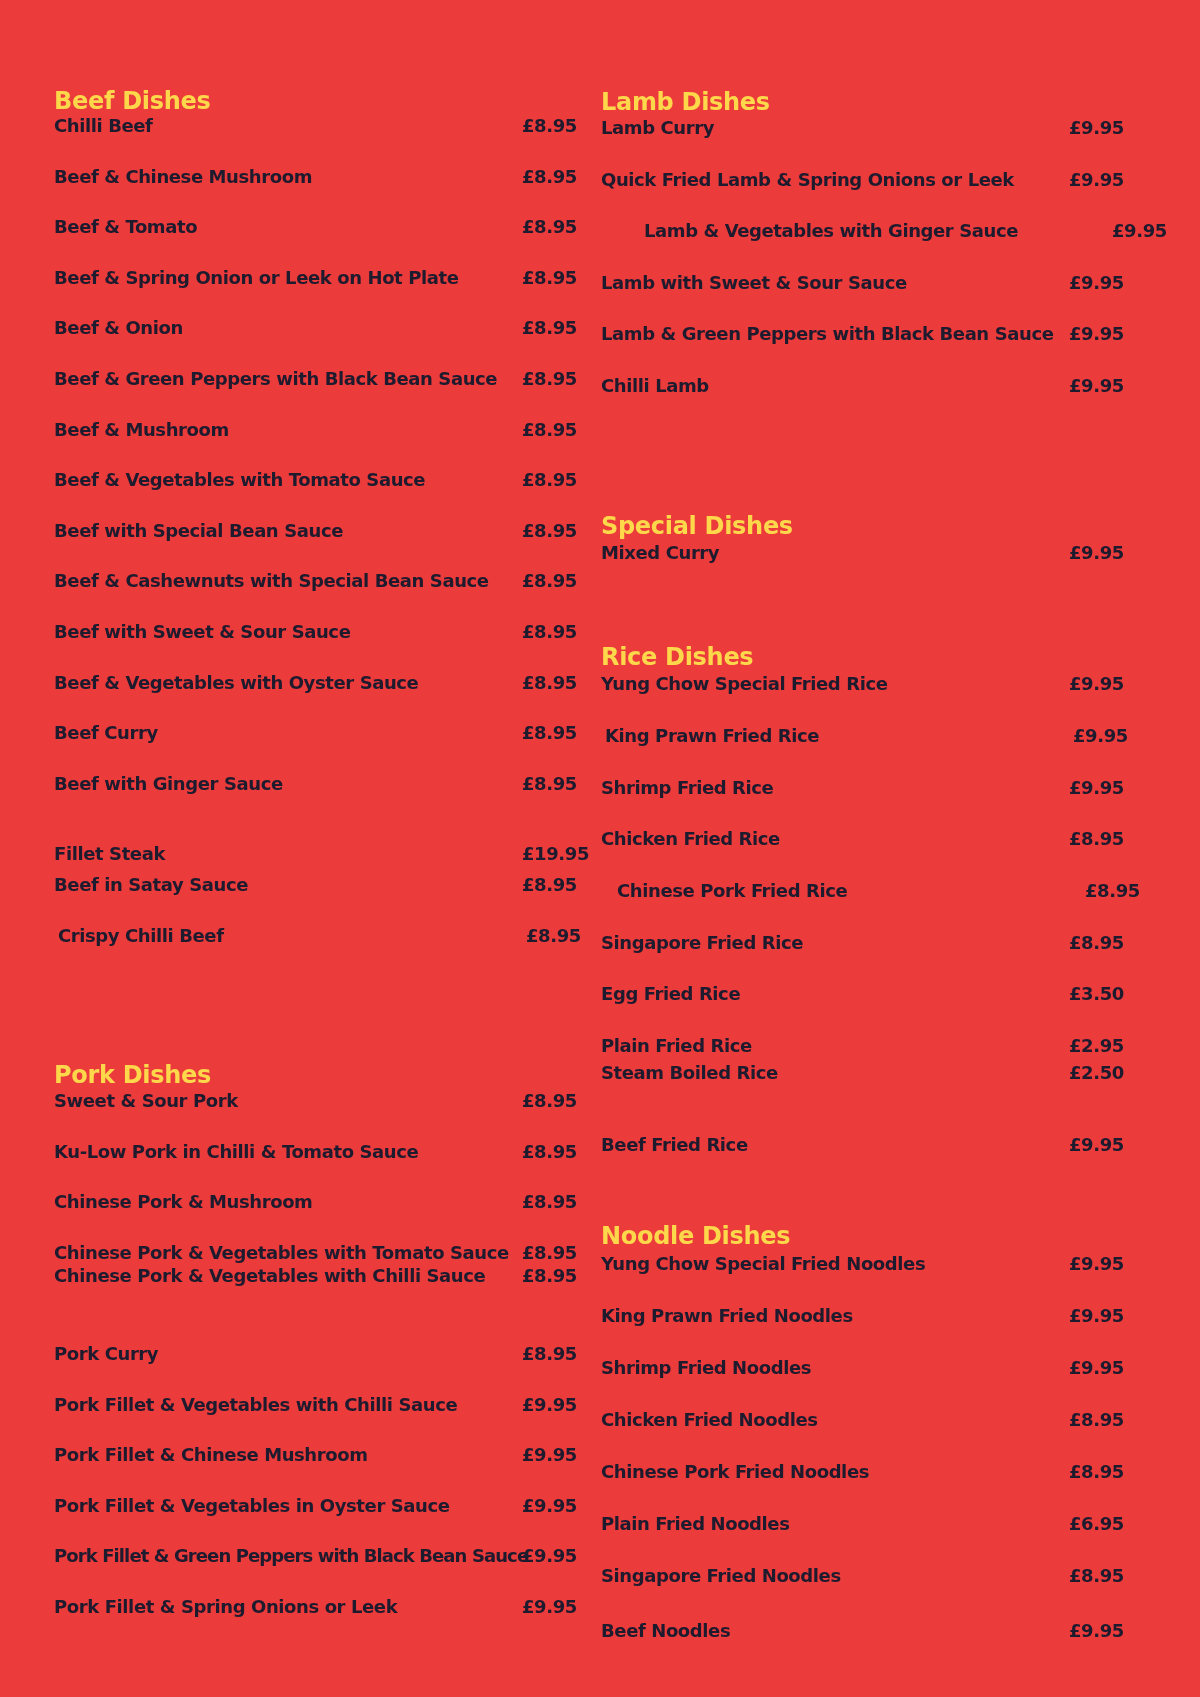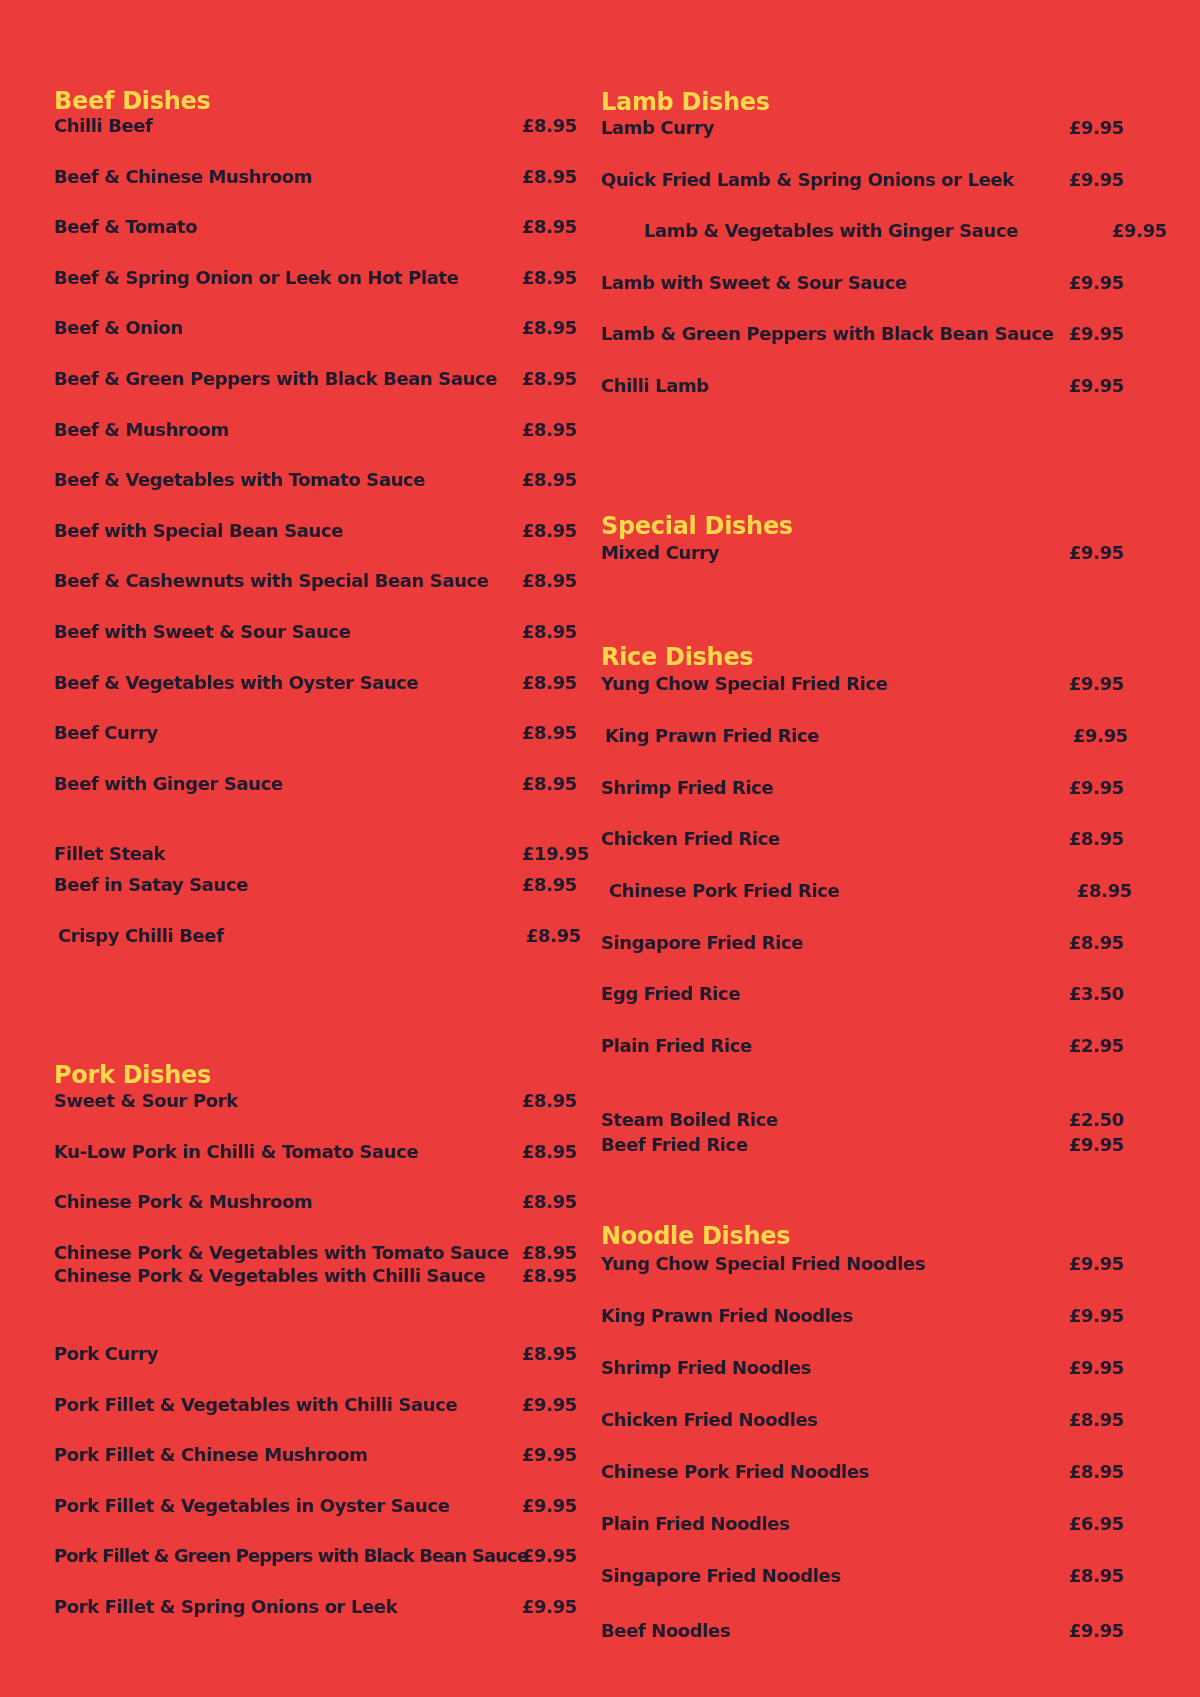--- a/index.html
+++ b/index.html
@@ -195,37 +195,37 @@
         <span class="price">£9.95</span>
       </div>
       <div class="item" style="left: 0px; top: 777px;">
         <span class="name">Shrimp Fried Rice</span>
         <span class="price">£9.95</span>
       </div>
       <div class="item" style="left: 0px; top: 828px;">
         <span class="name">Chicken Fried Rice</span>
         <span class="price">£8.95</span>
       </div>
-      <div class="item" style="left: 8px; top: 880px; justify-content: center;">
+      <div class="item" style="left: 16px; top: 880px; justify-content: center;">
         <span class="name">Chinese Pork Fried Rice</span>
         <span class="price">£8.95</span>
       </div>
       <div class="item" style="left: 0px; top: 932px;">
         <span class="name">Singapore Fried Rice</span>
         <span class="price">£8.95</span>
       </div>
       <div class="item" style="left: 0px; top: 983px;">
         <span class="name">Egg Fried Rice</span>
         <span class="price">£3.50</span>
       </div>
       <div class="item" style="left: 0px; top: 1035px;">
         <span class="name">Plain Fried Rice</span>
         <span class="price">£2.95</span>
       </div>
-      <div class="item" style="left: 0px; top: 1109px;">
+      <div class="item" style="left: 0px; top: 1062px;">
         <span class="name">Steam Boiled Rice</span>
         <span class="price">£2.50</span>
       </div>
       <div class="item" style="left: 0px; top: 1134px;">
         <span class="name">Beef Fried Rice</span>
         <span class="price">£9.95</span>
       </div>
       <div class="heading" style="left: 0px; top: 1201px;">Noodle Dishes</div>
       <div class="item" style="left: 0px; top: 1253px;">
         <span class="name">Yung Chow Special Fried Noodles</span>

